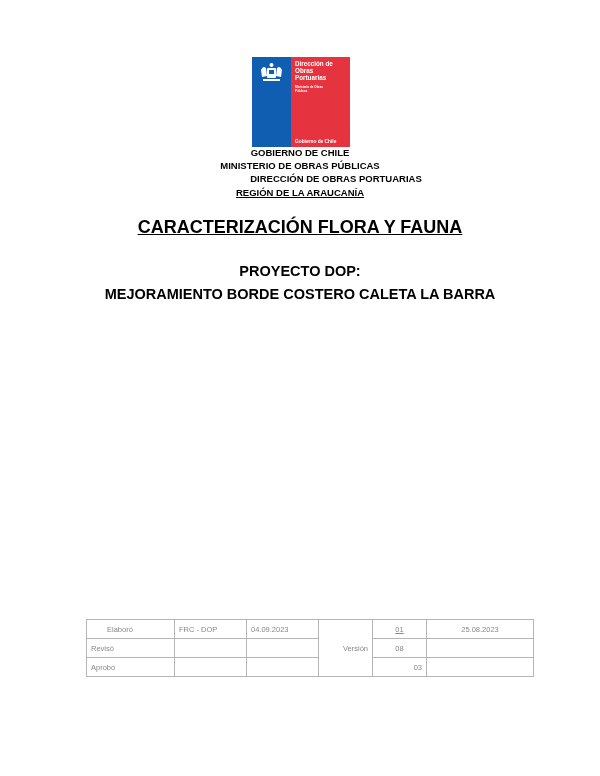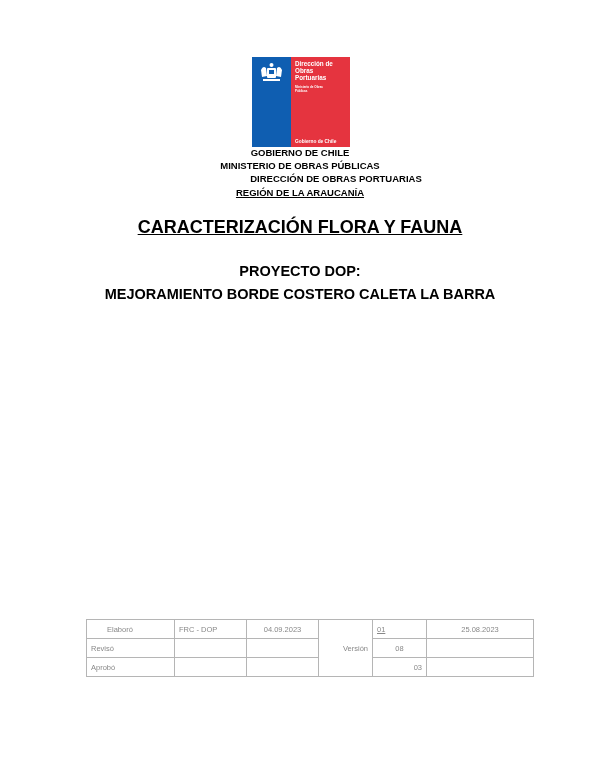--- a/index.html
+++ b/index.html
@@ -55,23 +55,23 @@
 
 <div class="title">CARACTERIZACIÓN FLORA Y FAUNA</div>
 <div class="sub" style="top:263px;">PROYECTO DOP:</div>
 <div class="sub" style="top:286px;">MEJORAMIENTO BORDE COSTERO CALETA LA BARRA</div>
 
 <table>
   <tbody>
       <tr>
     <td style="width:63px;padding-left:20px;">Elaboró</td>
     <td style="width:63px;">FRC - DOP</td>
-    <td style="width:63px; text-align:center;">04.09.2023</td>
+    <td style="width:63px; ">04.09.2023</td>
     <td rowspan="3" style="width:45px; text-align:right;">Versión</td>
-    <td style="width:45px; text-align:left;text-decoration:underline;">01</td>
+    <td style="width:45px; text-align:center;text-decoration:underline;">01</td>
     <td style="width:98px; text-align:center;margin-top:26px;">25.08.2023</td>
   </tr>
   <tr>
     <td>Revisó</td>
     <td></td>
     <td style="text-align:center;"></td>
     <td style="text-align:center;">08</td>
     <td style="text-align:center;"></td>
   </tr>
   <tr>

